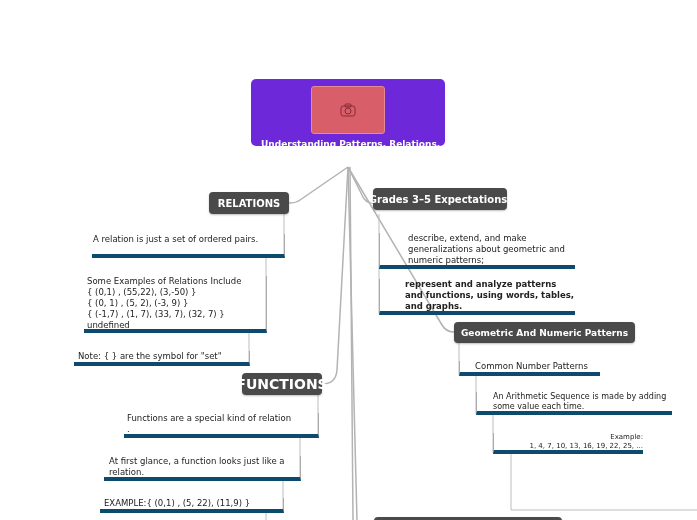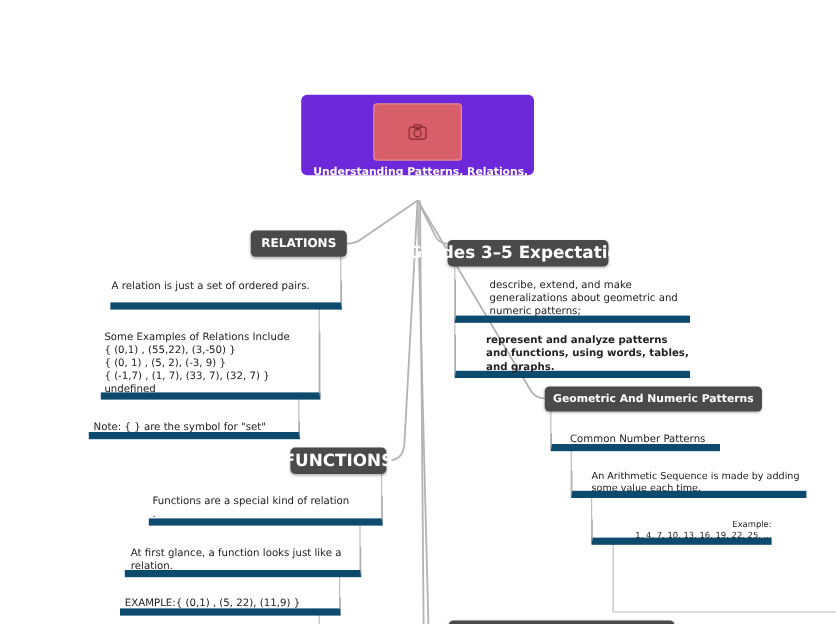--- a/index.html
+++ b/index.html
@@ -27,27 +27,27 @@
   }
 
   .topic {
     position: absolute; background: #4a4a4a; color: #fff; font-weight: bold;
     border-radius: 4px; box-sizing: border-box; white-space: nowrap;
     display: flex; align-items: center; justify-content: center;
     box-shadow: 0 1px 2px rgba(0,0,0,0.25);
   }
   .t-rel   { left: 209px; top: 192px; width: 80px; height: 22px; font-size: 10px; }
   .t-fun   { left: 242px; top: 373px; width: 80px; height: 22px; font-size: 14px; }
-  .t-grade { left: 373px; top: 200px; width: 134px; height: 22px; font-size: 14px; }
+  .t-grade { left: 373px; top: 188px; width: 134px; height: 22px; font-size: 10px; }
   .t-geo   { left: 454px; top: 322px; width: 181px; height: 21px; font-size: 9px; }
   .t-bottom{ left: 374px; top: 517px; width: 188px; height: 20px; }
 
   .note {
     position: absolute; font-size: 8.5px; line-height: 11px; color: #222;
-    box-sizing: border-box; border-bottom: 6px solid #0c4a6e; border-right: 1px solid #aaa;
+    box-sizing: border-box; border-bottom: 4px solid #0c4a6e; border-right: 1px solid #aaa;
     white-space: pre-line;
   }
   .note.small { font-size: 7px; line-height: 9px; }
   .note.leftline { border-right: none; border-left: 1px solid #aaa; }
 </style>
 </head>
 <body>
 
 <div class="canvas">
 

